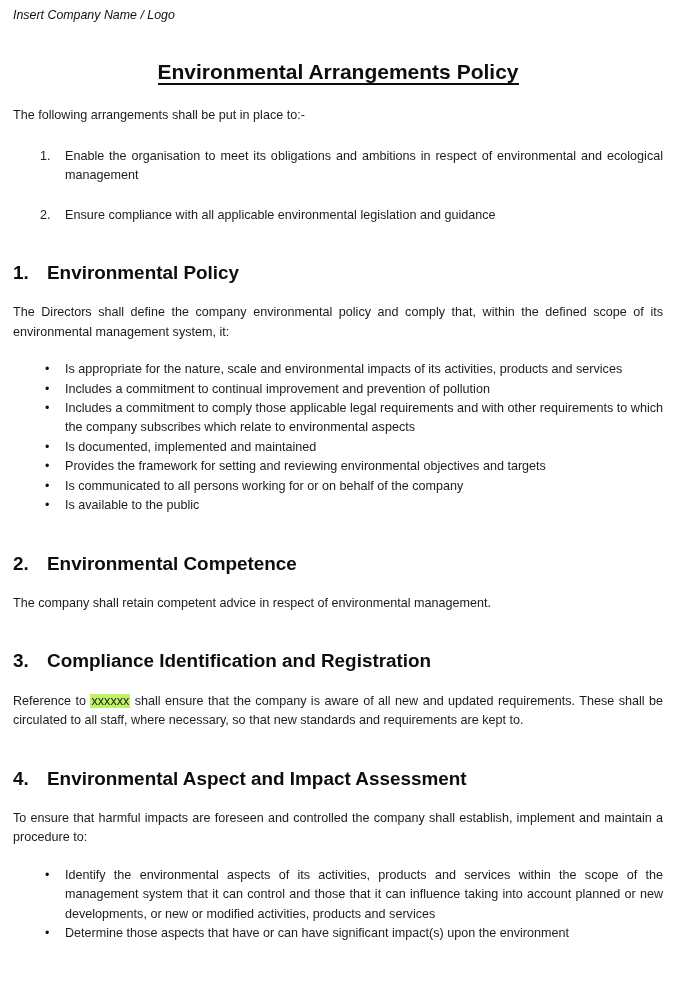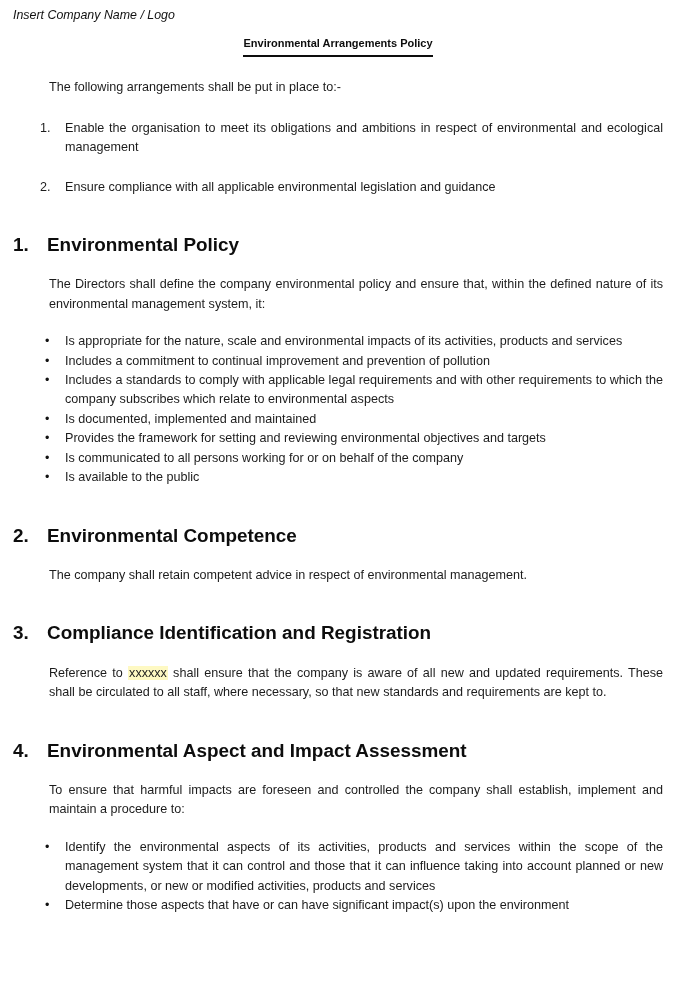--- a/index.html
+++ b/index.html
@@ -16,36 +16,35 @@
     width: 684px;
     height: 710px;
     padding: 6px 21px 0 13px;
   }
   .company {
     font-style: italic;
     font-size: 12.4px;
     color: #111;
   }
   .doc-title {
-    margin-top: 8px;
+    margin-top: 36px;
     text-align: center;
-    font-size: 11px;
+    font-size: 21px;
     line-height: 21px;
     font-weight: bold;
     color: #0d0d0d;
   }
   .doc-title .title-text {
     display: inline-block;
     border-bottom: 2.4px solid #0d0d0d;
     padding-bottom: 1px;
   }
   .para {
     margin-top: 21px;
     text-align: justify;
-    margin-left: 36px;
   }
   .num-list { margin-top: 21px; }
   .num-item {
     display: flex;
     padding-left: 27px;
   }
   .num-item + .num-item { margin-top: 20px; }
   .num-item .num {
     flex: 0 0 25px;
   }
@@ -102,30 +101,30 @@
     <div class="num-item">
       <span class="num">2.</span>
       <span class="num-text">Ensure compliance with all applicable environmental legislation and guidance</span>
     </div>
   </div>
 
   <h2 class="section-heading">
     <span class="sec-num">1.</span>
     <span class="sec-title">Environmental Policy</span>
   </h2>
-  <p class="para">The Directors shall define the company environmental policy and ensure that, within the defined nature of its environmental management system, it:</p>
+  <p class="para">The Directors shall define the company environmental policy and comply that, within the defined scope of its environmental management system, it:</p>
   <ul class="bullets">
     <li class="bullet">
         <span class="bullet-text">Is appropriate for the nature, scale and environmental impacts of its activities, products and services</span>
       </li>
     <li class="bullet">
         <span class="bullet-text">Includes a commitment to continual improvement and prevention of pollution</span>
       </li>
     <li class="bullet">
-        <span class="bullet-text">Includes a standards to comply with applicable legal requirements and with other requirements to which the company subscribes which relate to environmental aspects</span>
+        <span class="bullet-text">Includes a commitment to comply those applicable legal requirements and with other requirements to which the company subscribes which relate to environmental aspects</span>
       </li>
     <li class="bullet">
         <span class="bullet-text">Is documented, implemented and maintained</span>
       </li>
     <li class="bullet">
         <span class="bullet-text">Provides the framework for setting and reviewing environmental objectives and targets</span>
       </li>
     <li class="bullet">
         <span class="bullet-text">Is communicated to all persons working for or on behalf of the company</span>
       </li>
@@ -137,21 +136,21 @@
   <h2 class="section-heading">
     <span class="sec-num">2.</span>
     <span class="sec-title">Environmental Competence</span>
   </h2>
   <p class="para">The company shall retain competent advice in respect of environmental management.</p>
 
   <h2 class="section-heading">
     <span class="sec-num">3.</span>
     <span class="sec-title">Compliance Identification and Registration</span>
   </h2>
-  <p class="para"><span>Reference to </span><mark class="hl" style="background: #fef9c3;">xxxxxx</mark><span> shall ensure that the company is aware of all new and updated requirements.  These shall be circulated to all staff, where necessary, so that new standards and requirements are kept to.</span></p>
+  <p class="para"><span>Reference to </span><mark class="hl" style="background: #bef264;">xxxxxx</mark><span> shall ensure that the company is aware of all new and updated requirements.  These shall be circulated to all staff, where necessary, so that new standards and requirements are kept to.</span></p>
 
   <h2 class="section-heading">
     <span class="sec-num">4.</span>
     <span class="sec-title">Environmental Aspect and Impact Assessment</span>
   </h2>
   <p class="para">To ensure that harmful impacts are foreseen and controlled the company shall establish, implement and maintain a procedure to:</p>
   <ul class="bullets">
     <li class="bullet">
         <span class="bullet-text">Identify the environmental aspects of its activities, products and services within the scope of the management system that it can control and those that it can influence taking into account planned or new developments, or new or modified activities, products and services</span>
       </li>

